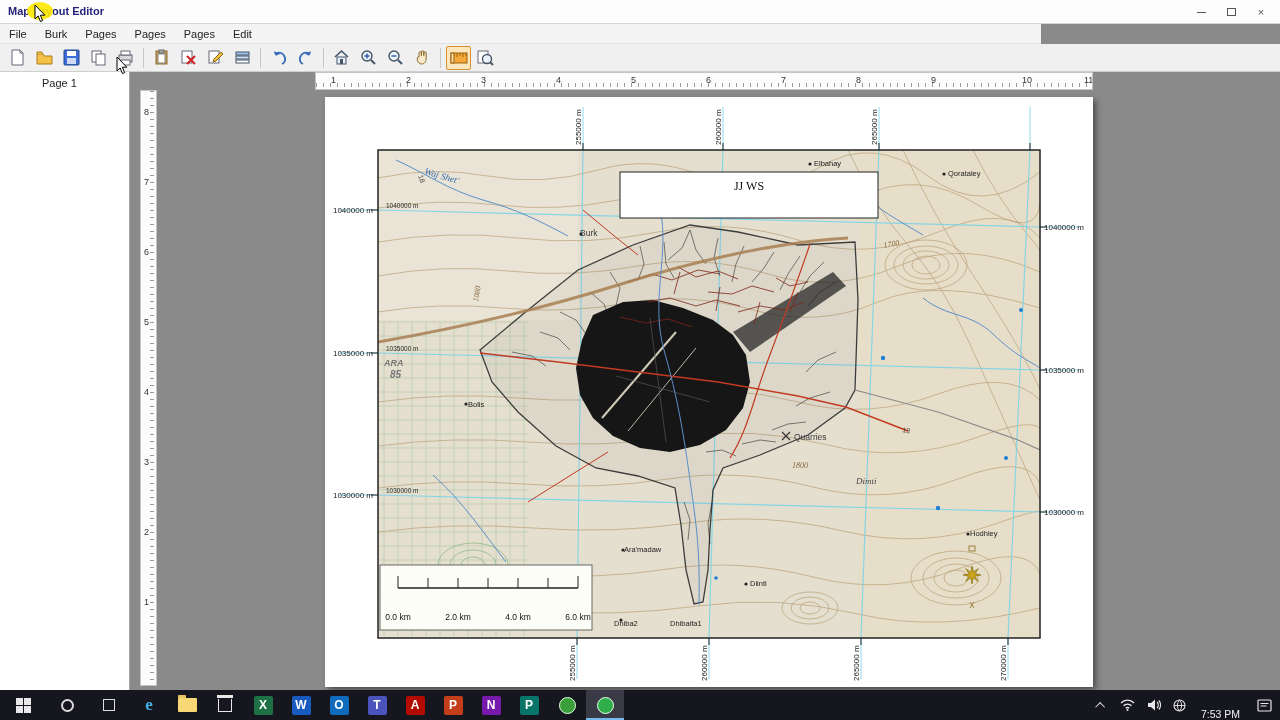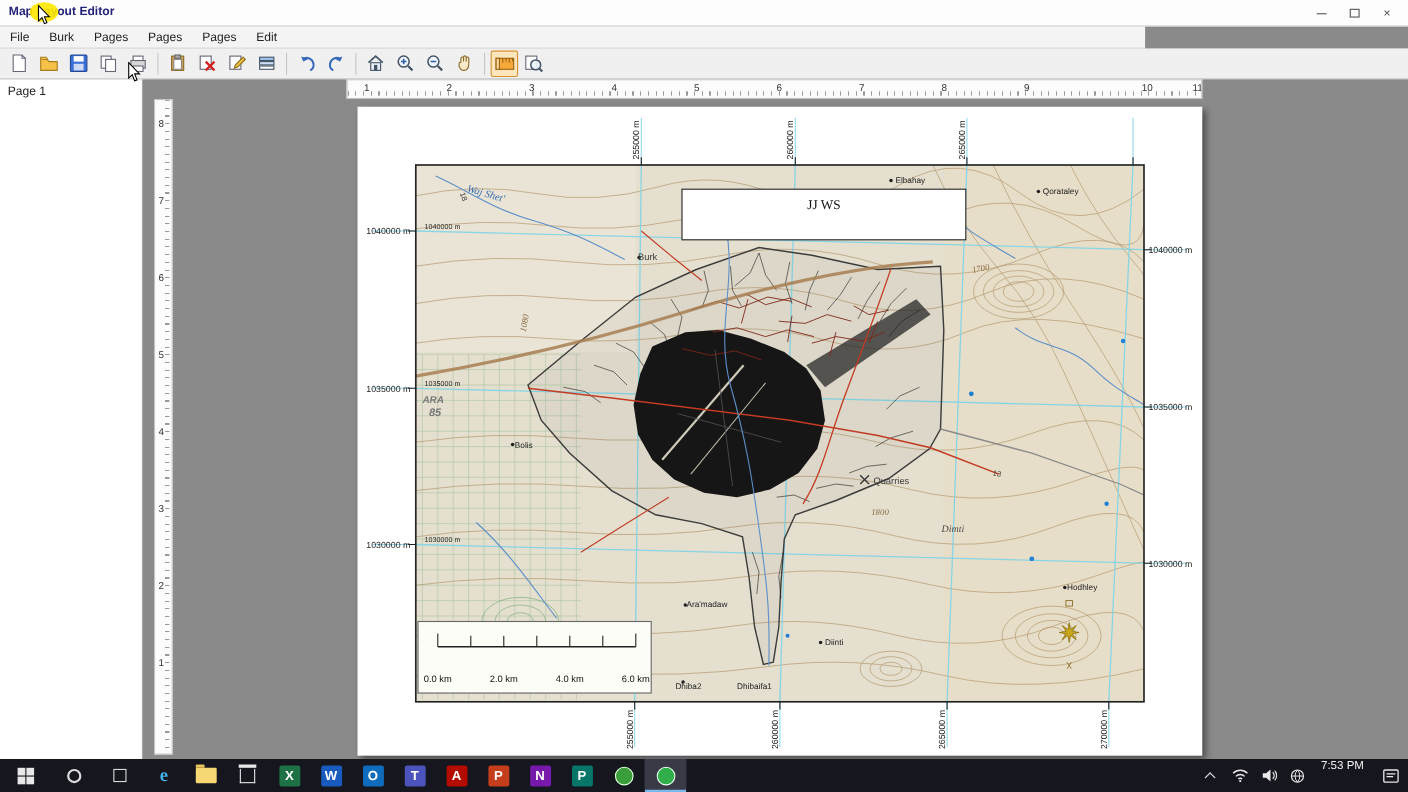--- a/index.html
+++ b/index.html
@@ -19,21 +19,21 @@
 
   
   .toolbar { position:absolute; left:0; top:44px; width:1280px; height:28px; background:#f0f0f0; border-bottom:1px solid #cfcfcf; z-index:10; display:flex; align-items:center; padding-left:4px; }
   .tbtn { width:25px; height:24px; border:1px solid transparent; background:transparent; display:flex; align-items:center; justify-content:center; margin:0 1px; }
   .tbtn.active { background:#fde6bc; border:1px solid #d89232; border-radius:2px; }
   .tsep { width:1px; height:20px; background:#c6c6c6; margin:0 4px; }
   .tbtn svg { display:block; }
 
   
   .sidebar { position:absolute; left:0; top:72px; width:130px; height:618px; background:#ffffff; border-right:1px solid #a8a8a8; z-index:5; }
-  .sidebar .page-item { font-size:11px; color:#222; padding:5px 7px; }
+  .sidebar .page-item { font-size:11px; color:#222; padding:5px 7px;margin-left:35px; }
 
   .hruler { position:absolute; left:315px; top:72px; width:778px; height:18px; background:#fcfcfc; border:1px solid #c4c4c4; z-index:6; overflow:hidden; }
   .hruler::after { content:""; position:absolute; left:0; right:0; bottom:2px; height:4px;
      background:repeating-linear-gradient(to right,#9a9a9a 0 1px,transparent 1px 7px); }
   .hnum { position:absolute; top:2px; font-size:9px; color:#333; }
 
   .vruler { position:absolute; left:140px; top:90px; width:17px; height:596px; background:#fcfcfc; border:1px solid #c4c4c4; z-index:6; overflow:hidden; }
   .vruler::after { content:""; position:absolute; top:0; bottom:0; right:2px; width:4px;
      background:repeating-linear-gradient(to bottom,#9a9a9a 0 1px,transparent 1px 7px); }
   .vnum { position:absolute; left:3px; font-size:9px; color:#333; }
@@ -70,21 +70,21 @@
   .t-teams{background:#4b53bc;} .t-acrobat{background:#b30b00;} .t-ppt{background:#c43e1c;}
   .t-onenote{background:#7719aa;} .t-pub{background:#077568;}
   .edge-e { color:#45b0e6; font-size:17px; font-weight:bold; font-family:"Liberation Serif",serif; }
   .folder { width:19px; height:14px; background:#f8d775; border-radius:1px; position:relative; }
   .folder::before { content:""; position:absolute; left:0; top:-3px; width:8px; height:3px; background:#e8c25a; border-radius:1px 1px 0 0; }
   .store-ic { width:14px; height:13px; border:1.5px solid #e8e8e8; border-top:none; position:relative; }
   .store-ic::before{ content:""; position:absolute; left:-2px; top:-4px; width:16px; height:3px; background:#e8e8e8; }
   .gis-ball { width:17px; height:17px; border-radius:50%; background:#3a9e3a; border:1px solid #dfffdf; }
   .map-ball { width:17px; height:17px; border-radius:50%; background:#2fae4a; border:1px solid #eafff0; }
   .tb-spacer { flex:1; }
-  .tray { display:flex; align-items:flex-start; height:30px; }
+  .tray { display:flex; align-items:flex-end; height:30px; }
   .tray-ic { width:26px; height:30px; display:flex; align-items:center; justify-content:center; }
   .chev { width:7px; height:7px; border-left:1.5px solid #dedede; border-top:1.5px solid #dedede; transform:rotate(45deg) translateY(2px); }
   .tray-time { color:#f0f0f0; font-size:10.5px; padding:0 8px; text-align:center; }
   .action-ic { width:32px; }
 
   
   .cursor { position:absolute; z-index:99; pointer-events:none; }
   .click-glow { position:absolute; left:27px; top:2px; width:26px; height:18px; background:rgba(255,232,0,.9); border-radius:50%; z-index:98; }
 </style>
 </head>
@@ -236,21 +236,21 @@
 <div class="hruler">
   <span class="hnum" style="left:15px">1</span>
   <span class="hnum" style="left:90px">2</span>
   <span class="hnum" style="left:165px">3</span>
   <span class="hnum" style="left:240px">4</span>
   <span class="hnum" style="left:315px">5</span>
   <span class="hnum" style="left:390px">6</span>
   <span class="hnum" style="left:465px">7</span>
   <span class="hnum" style="left:540px">8</span>
   <span class="hnum" style="left:615px">9</span>
-  <span class="hnum" style="left:722px">10</span>
+  <span class="hnum" style="left:706px">10</span>
   <span class="hnum" style="left:768px">11</span>
 </div>
 <div class="vruler">
   <span class="vnum" style="top:16px">8</span>
   <span class="vnum" style="top:86px">7</span>
   <span class="vnum" style="top:156px">6</span>
   <span class="vnum" style="top:226px">5</span>
   <span class="vnum" style="top:296px">4</span>
   <span class="vnum" style="top:366px">3</span>
   <span class="vnum" style="top:436px">2</span>

